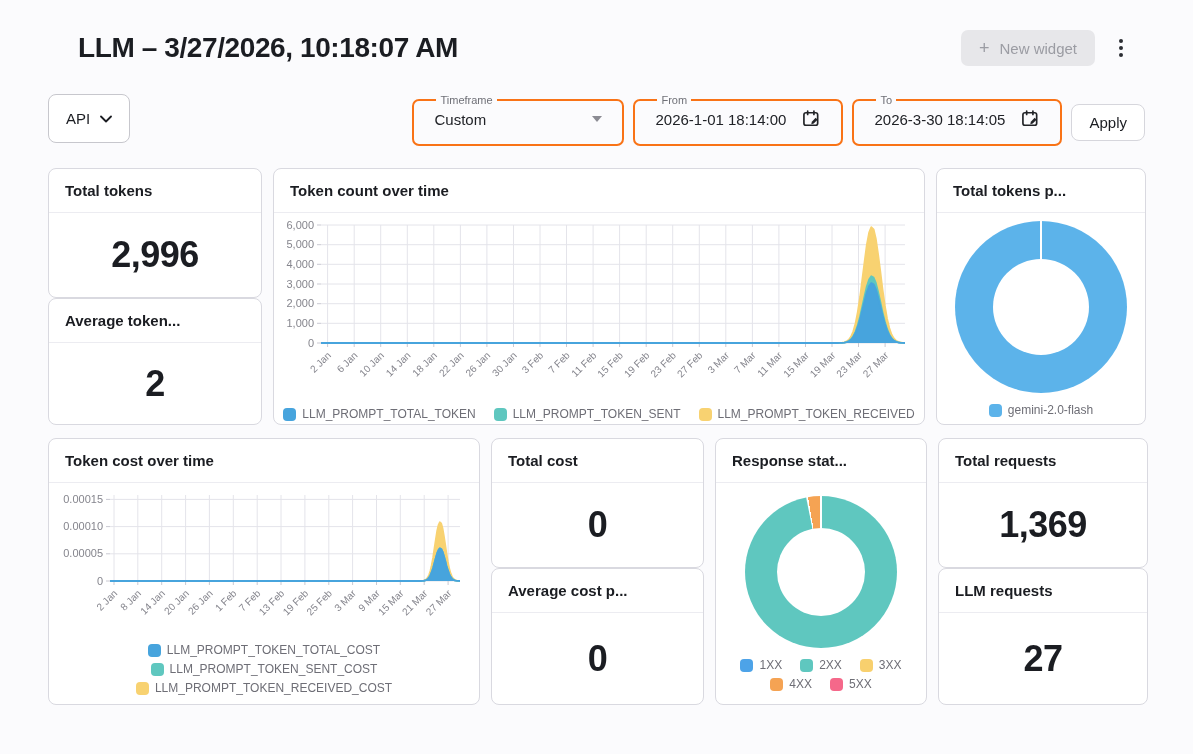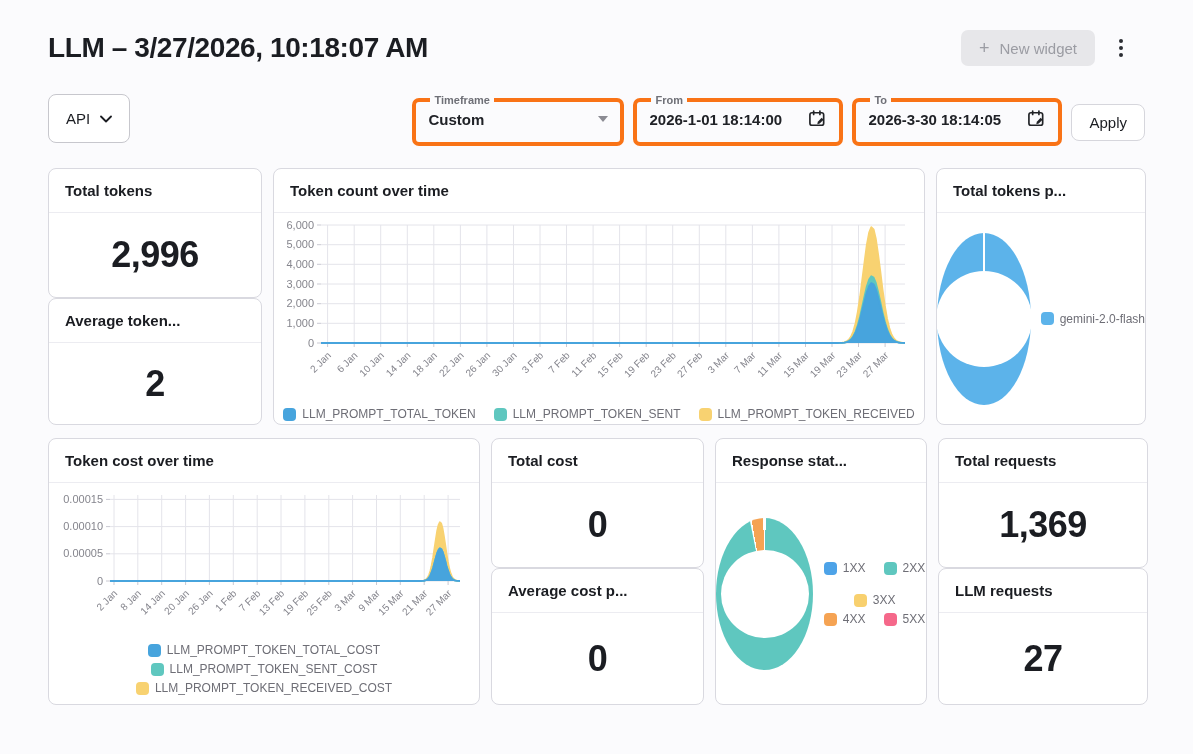--- a/index.html
+++ b/index.html
@@ -2,36 +2,36 @@
 <html><head>
 <meta charset="utf-8">
 <style>
   * { box-sizing: border-box; margin: 0; padding: 0; }
   html,body { background:#fafafb; }
   body { font-family:"Liberation Sans", sans-serif; color:#17191d; }
   .page { position:relative; width:1193px; height:754px; margin:0 auto; background:#fbfbfd; overflow:hidden; }
 
   
   .hdr { display:flex; align-items:center; justify-content:space-between; padding:30px 48px 0 48px; }
-  .hdr h1 { font-size:28px; font-weight:800; letter-spacing:-0.4px; color:#1b1d22; }
+  .hdr h1 { font-size:28px; font-weight:800; letter-spacing:-0.4px; color:#1b1d22;margin-left:30px; }
   .hdr-actions { display:flex; align-items:center; gap:16px; padding-right:14px; }
   .btn-newwidget { display:flex; align-items:center; gap:10px; background:#e7e7ea; border:none; border-radius:7px;
       padding:9px 18px; font-family:inherit; font-size:15px; color:#9b9ca3; cursor:not-allowed; }
   .plus { font-size:18px; line-height:1; color:#9b9ca3; }
   .kebab { background:none; border:none; cursor:pointer; display:flex; flex-direction:column; gap:3px; padding:6px 8px; }
   .kebab i { width:4px; height:4px; border-radius:50%; background:#2b2d33; }
 
   
   .filters { display:flex; align-items:flex-start; padding:28px 48px 0 48px; }
   .pill-btn { display:flex; align-items:center; gap:10px; background:#fff; border:1px solid #c7c7cd; border-radius:8px;
       height:49px; padding:0 17px; font-family:inherit; font-size:15px; color:#1b1d22; cursor:pointer; }
   .pill-btn + .pill-btn { margin-left:9px; }
   .chev { width:12px; height:8px; }
   .filters-right { margin-left:auto; display:flex; align-items:flex-start; gap:9px; }
-  fieldset.mfield { border:4px solid #f97316; border-radius:7px; background:#fbfbfd; height:52px; padding:0 12px;font-weight:bold; }
+  fieldset.mfield { border:2px solid #f97316; border-radius:7px; background:#fbfbfd; height:52px; padding:0 20px; }
   fieldset.mfield legend { font-size:11px; color:#6f7077; padding:0 4px; margin-left:2px; }
   .mfield-row { display:flex; align-items:center; justify-content:space-between; height:24px; margin-top:1px; gap:10px; }
   .mfield-value { font-size:15px; color:#202227; white-space:nowrap; }
   .f-timeframe { width:212px; }
   .f-date { width:210px; }
   .tri-down { width:0; height:0; border-left:5px solid transparent; border-right:5px solid transparent; border-top:6px solid #8b8b93; }
   .cal-icon { cursor:pointer; display:flex; }
   .btn-apply { background:#fff; border:1px solid #d6d6dc; border-radius:8px; height:37px; padding:0 17px; margin-top:10px;
       font-family:inherit; font-size:15px; color:#1b1d22; cursor:pointer; }
 
@@ -62,21 +62,21 @@
   svg text.xtick { font-family:"Liberation Sans",sans-serif; font-size:10px; fill:#85858d; text-anchor:end; }
   svg line.grid { stroke:#e4e4ea; stroke-width:1; }
   svg line.axis { stroke:#c9c9d2; stroke-width:1; }
 
   .legend-row { display:flex; justify-content:center; align-items:center; gap:18px; flex-wrap:wrap; }
   .legend-col { display:flex; flex-direction:column; align-items:center; gap:5px; }
   .lg-item { display:flex; align-items:center; gap:6px; cursor:pointer; }
   .lg-chip { width:13px; height:13px; border-radius:4px; flex:0 0 13px; }
   .lg-label { font-size:12px; color:#6e6e76; white-space:nowrap; }
 
-  .donut-wrap { flex:1; display:flex; flex-direction:row; align-items:center; justify-content:center; gap:10px; padding:8px 0; }
+  .donut-wrap { flex:1; display:flex; flex-direction:column; align-items:center; justify-content:center; gap:10px; padding:8px 0; }
   .donut { position:relative; }
   .donut-ring { width:100%; height:100%; border-radius:50%; }
   .donut-hole { position:absolute; top:50%; left:50%; transform:translate(-50%,-50%); background:#fff; border-radius:50%; }
 </style>
 </head>
 <body>
 
 <div class="page">
 
   <div class="hdr">

